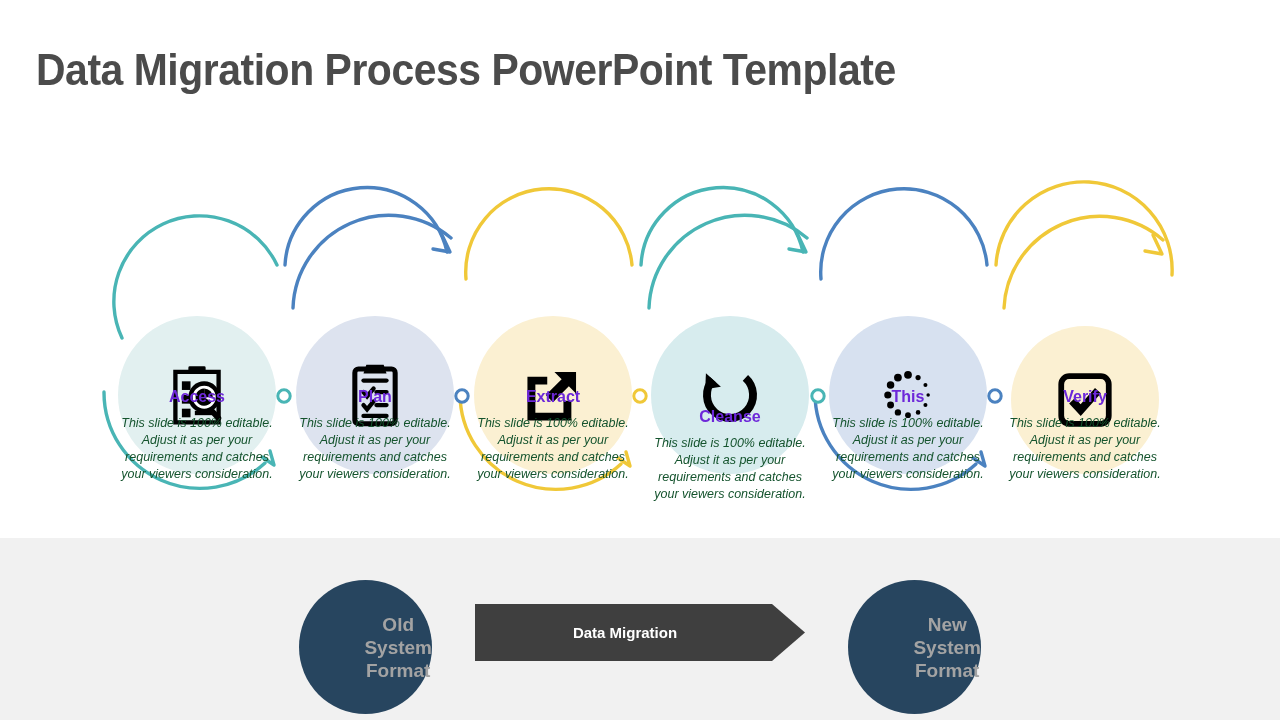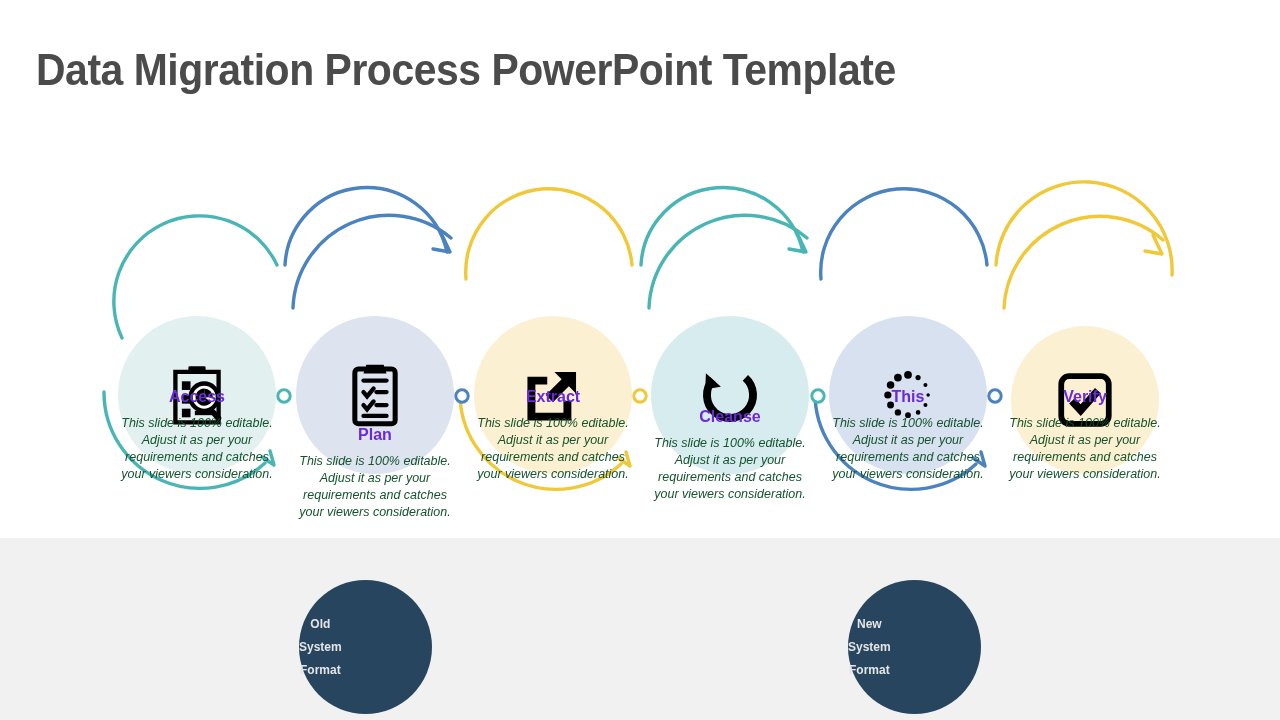--- a/index.html
+++ b/index.html
@@ -63,27 +63,27 @@
   #band {
     position: absolute;
     left: 0; top: 538px;
     width: 1280px; height: 182px;
     background: #f1f1f1;
   }
   .ellipse {
     position: absolute;
     border-radius: 50%;
     background: #27455f;
-    color: #e5e5e5;
-    font-size: 12px;
+    color: #a3a3a3;
+    font-size: 19px;
     font-weight: bold;
     line-height: 23px;
     display: flex;
     align-items: center;
-    justify-content: flex-start;
+    justify-content: flex-end;
     text-align: center;
   }
   #old-ellipse  { left: 299px; top: 42px; width: 133px; height: 134px; }
   #new-ellipse  { left: 848px; top: 42px; width: 133px; height: 134px; }
 
   #migration-banner {
     position: absolute;
     left: 475px; top: 66px;
     width: 330px; height: 57px;
   }
@@ -183,21 +183,21 @@
             <path d="M34 30h32"></path>
             <path d="M34 46l5 6 9-11"></path>
             <path d="M52 46h14"></path>
             <path d="M34 64l5 6 9-11"></path>
             <path d="M52 64h14"></path>
             <path d="M34 79h32"></path>
           </g>
         </g>
       </svg>
     </div>
-    <div class="step-text" style="left:295px; top:258px;margin-top:38px;">
+    <div class="step-text" style="left:295px; top:258px;">
       <div class="step-label">Plan</div>
       <div class="step-desc">This slide is 100% editable. Adjust it as per your requirements and catches your viewers consideration.</div>
     </div>
 
     <div class="step-circle" style="left:474px; top:186px; width:158px; height:158px; background:#fbf0d2;">
       <svg class="step-icon" viewBox="0 0 100 100" xmlns="http://www.w3.org/2000/svg">
         <g fill="none" stroke="#000" stroke-width="11" stroke-linejoin="miter">
           <path d="M70 58v22H20V30h22"></path>
         </g>
         <path d="M82 18H52l10 10-22 22 10 10 22-22 10 10z" fill="#000"></path>
@@ -258,20 +258,26 @@
   <div id="band">
 
     <div class="ellipse" id="old-ellipse">
       <div>
         <div>Old</div>
         <div>System</div>
         <div>Format</div>
       </div>
     </div>
 
+    <div id="migration-banner">
+      <svg viewBox="0 0 330 57" xmlns="http://www.w3.org/2000/svg">
+        <path d="M0 0 H297 L330 28.5 L297 57 H0 Z" fill="#3f3f3f"></path>
+      </svg>
+      <div id="migration-label">Data Migration</div>
+    </div>
 
     <div class="ellipse" id="new-ellipse">
       <div>
         <div>New</div>
         <div>System</div>
         <div>Format</div>
       </div>
     </div>
 
   </div>

